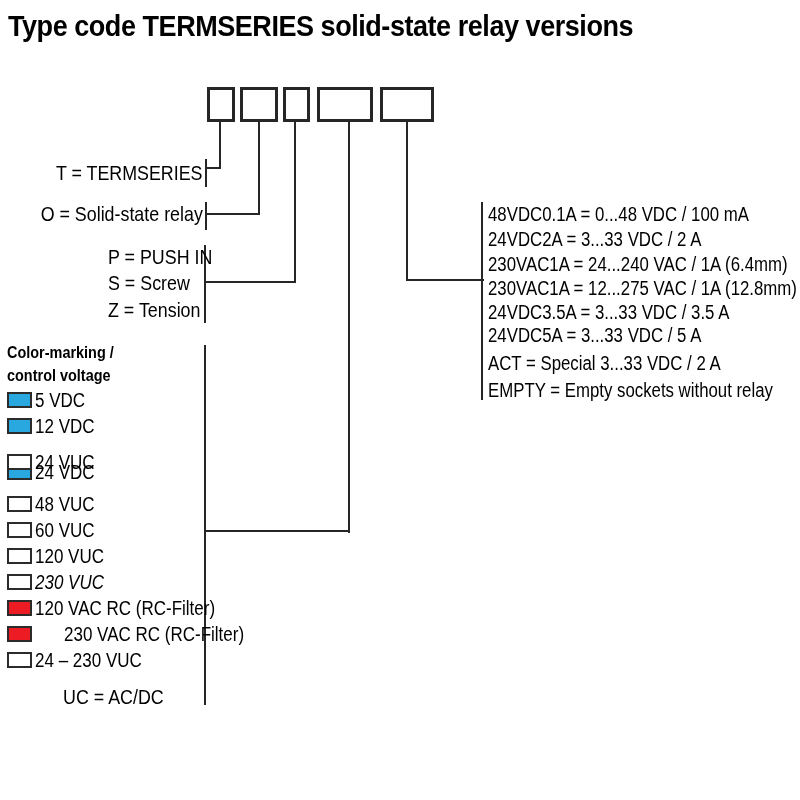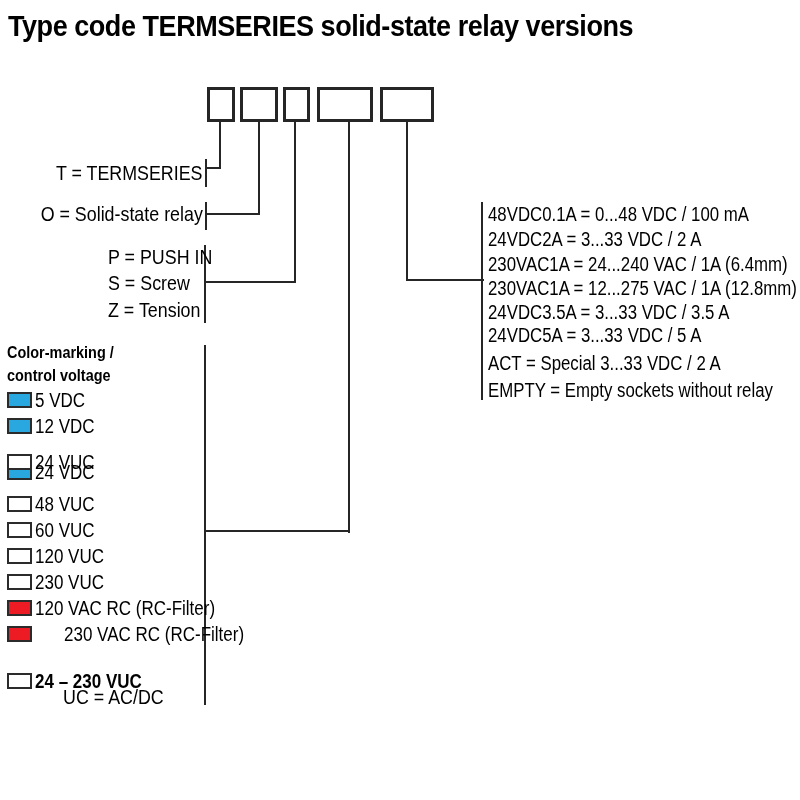--- a/index.html
+++ b/index.html
@@ -93,33 +93,33 @@
         <span class="txt2">48 VUC</span>
       </div>
       <div class="crow" style="top: 521px;">
         <span class="swatch" style="background: rgb(255, 255, 255);"></span>
         <span class="txt2">60 VUC</span>
       </div>
       <div class="crow" style="top: 547px;">
         <span class="swatch" style="background: rgb(255, 255, 255);"></span>
         <span class="txt2">120 VUC</span>
       </div>
-      <div class="crow" style="top: 573px;">
+      <div class="crow" style="top: 573px; font-style: italic;">
         <span class="swatch" style="background: rgb(255, 255, 255);"></span>
         <span class="txt2">230 VUC</span>
       </div>
       <div class="crow" style="top: 599px;">
         <span class="swatch" style="background: rgb(237, 28, 36);"></span>
         <span class="txt2">120 VAC RC (RC-Filter)</span>
       </div>
       <div class="crow" style="top: 625px; gap: 32px;">
         <span class="swatch" style="background: rgb(237, 28, 36);"></span>
         <span class="txt2">230 VAC RC (RC-Filter)</span>
       </div>
-      <div class="crow" style="top: 672px; font-weight: bold;">
+      <div class="crow" style="top: 651px;">
         <span class="swatch" style="background: rgb(255, 255, 255);"></span>
         <span class="txt2">24 – 230 VUC</span>
       </div>
     </div>
   <div class="txt lbl" style="left:63px;top:686px">UC = AC/DC</div>
 
   <div class="line" style="left:406px;top:279px;width:78px;height:2px"></div>
   <div class="line" style="left:481px;top:202px;width:2px;height:198px"></div>
   <div id="output-list">
       <div class="orow" style="top: 203px;">48VDC0.1A = 0...48 VDC / 100 mA</div>

